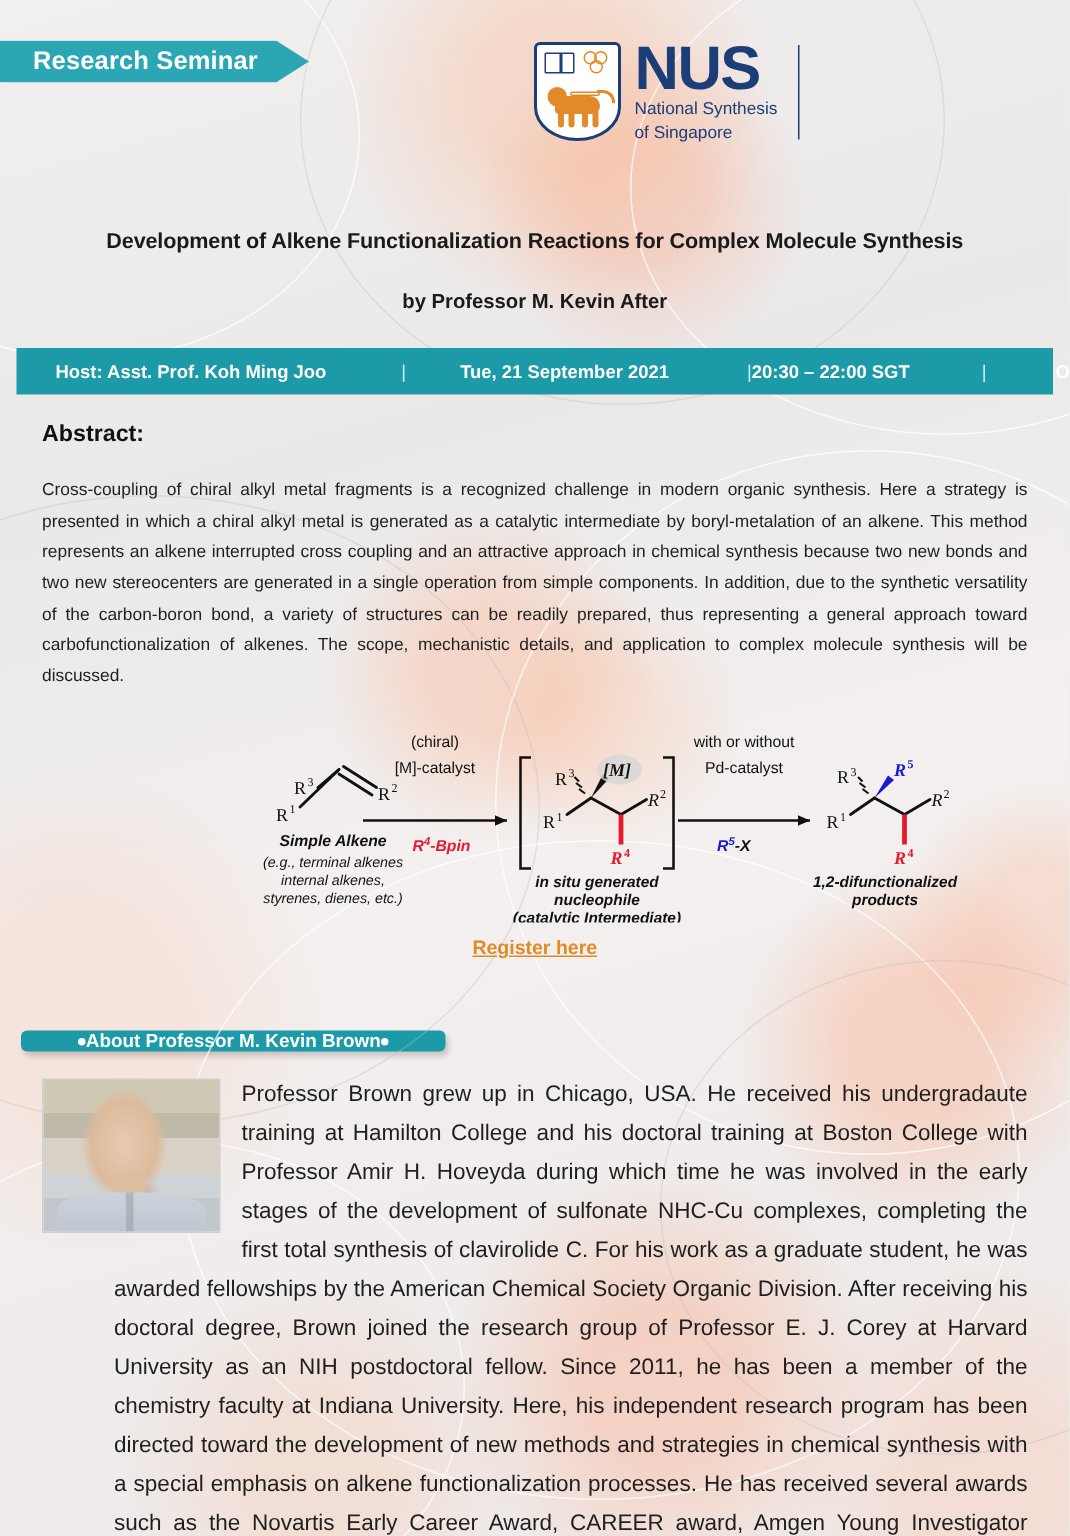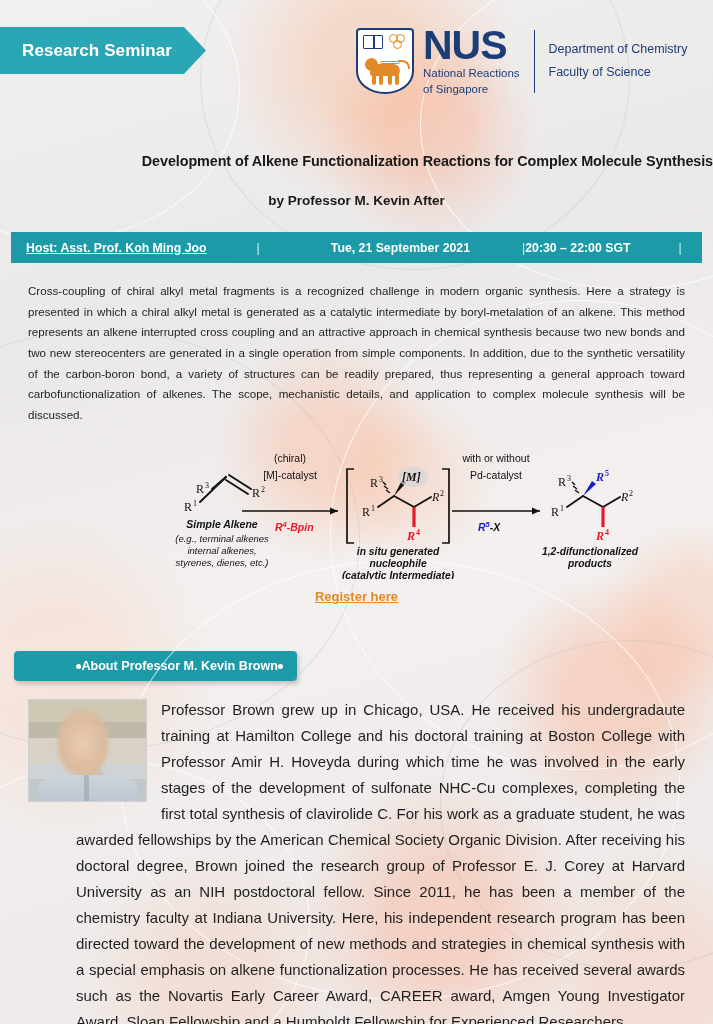--- a/index.html
+++ b/index.html
@@ -40,21 +40,21 @@
     pointer-events: none;
   }
   .swirl.d { border-color: rgba(190,190,190,0.35); }
 
   
   #header { position: relative; height: 128px; }
 
   #research-seminar-banner {
     position: absolute;
     left: 0; top: 27px;
-    height: 47px;
+    height: 28px;
     background: #2ba6b4;
     padding: 0 34px 0 22px;
     display: flex; align-items: center;
     clip-path: polygon(0 0, calc(100% - 22px) 0, 100% 50%, calc(100% - 22px) 100%, 0 100%);
     box-shadow: 0 3px 5px rgba(0,0,0,0.20);
     min-width: 200px;
   }
   #research-seminar-banner span {
     color: #ffffff;
     font-size: 17px;
@@ -178,21 +178,20 @@
   #title-block {
     text-align: center;
     position: relative;
     padding-top: 25px;
   }
   #seminar-title {
     font-size: 14.4px;
     font-weight: bold;
     color: #1a1a1a;
     letter-spacing: -0.1px;
-    text-align: right;
   }
   #speaker-line {
     font-size: 13.5px;
     font-weight: bold;
     color: #1a1a1a;
     margin-top: 24px;
   }
   #affiliation-line {
     font-size: 13.5px;
     font-weight: bold;
@@ -207,23 +206,23 @@
     background: #1c9aa8;
     display: flex;
     align-items: center;
     color: #fff;
     font-size: 12.3px;
     font-weight: bold;
     position: relative;
   }
   #details-bar .cell { white-space: nowrap; }
   #details-bar .sep { color: #cfeff3; font-weight: normal; }
-  #details-bar .c0 { padding-left: 15px; text-decoration: underline; }
+  #details-bar .c0 { padding-left: 26px; }
   #details-bar .s0 { padding: 0 0 0 50px; }
-  #details-bar .c1 { padding-left: 71px; }
+  #details-bar .c1 { padding-left: 36px; }
   #details-bar .s1 { padding-left: 52px; }
   #details-bar .c2 { }
   #details-bar .s2 { padding-left: 48px; }
   #details-bar .c3 { padding-left: 46px; }
 
   
   #abstract-section { padding: 0 28px; position: relative; }
   #abstract-heading {
     font-size: 15.5px;
     font-weight: bold;
@@ -256,27 +255,27 @@
     font-size: 13px;
     font-weight: bold;
     color: #e08a28;
     cursor: pointer;
     display: inline-block;
   }
 
   
   #about-bar {
     margin: 46px 0 0 14px;
-    height: 30px;
+    height: 14px;
     width: 283px;
     background: #1c9aa8;
     border-radius: 4px;
     display: flex;
     align-items: center;
-    justify-content: flex-end;
+    justify-content: center;
     padding: 0 14px;
     box-shadow: 2px 3px 4px rgba(0,0,0,0.18);
   }
   #about-bar .dot {
     width: 5px; height: 5px;
     background: #fff;
     border-radius: 50%;
     flex: none;
   }
   #about-bar .about-label {
@@ -372,47 +371,44 @@
           <div class="tail"></div>
           <div class="bar"></div>
           <div class="leg l1"></div>
           <div class="leg l2"></div>
           <div class="leg l3"></div>
           <div class="leg l4"></div>
         </div>
       </div>
       <div id="nus-wordmark">
         <div class="nus-big">NUS</div>
-        <div class="nus-sub">National Reactions</div>
+        <div class="nus-sub">National Synthesis</div>
         <div class="nus-sub">of Singapore</div>
       </div>
       <div id="nus-divider"></div>
-      <div id="nus-dept">
-        <div>Department of Chemistry</div>
-        <div>Faculty of Science</div>
-      </div>
     </div>
   </div>
 
   <div id="title-block">
     <div id="seminar-title">Development of Alkene Functionalization Reactions for Complex Molecule Synthesis</div>
     <div id="speaker-line">by Professor M. Kevin After</div>
   </div>
 
   <div id="details-bar">
     <span class="cell c0">Host: Asst. Prof. Koh Ming Joo</span>
     <span class="sep s0">|</span>
     <span class="cell c1">Tue, 21 September 2021</span>
     <span class="sep s1">|</span>
     <span class="cell c2">20:30 – 22:00 SGT</span>
     <span class="sep s2">|</span>
     <span class="cell c3">Online</span>
   </div>
 
   <div id="abstract-section">
+    <div id="abstract-heading">Abstract:</div>
     <div id="abstract-body">Cross-coupling of chiral alkyl metal fragments is a recognized challenge in modern organic synthesis. Here a strategy is presented in which a chiral alkyl metal is generated as a catalytic intermediate by boryl-metalation of an alkene.  This method represents an alkene interrupted cross coupling and an attractive approach in chemical synthesis because two new bonds and two new stereocenters are generated in a single operation from simple components.  In addition, due to the synthetic versatility of the carbon-boron bond, a variety of structures can be readily prepared, thus representing a general approach toward carbofunctionalization of alkenes.  The scope, mechanistic details, and application to complex molecule synthesis will be discussed.</div>
   </div>
 
   <div id="scheme">
     <svg width="713" height="140" viewBox="0 0 713 140">
       <g stroke="#111" stroke-width="1.9" fill="none" stroke-linecap="round">
 
         <path d="M212,50 L226,38"></path>
         <path d="M200,63 L226,38"></path>
         <path d="M226,41 L248,55"></path>

